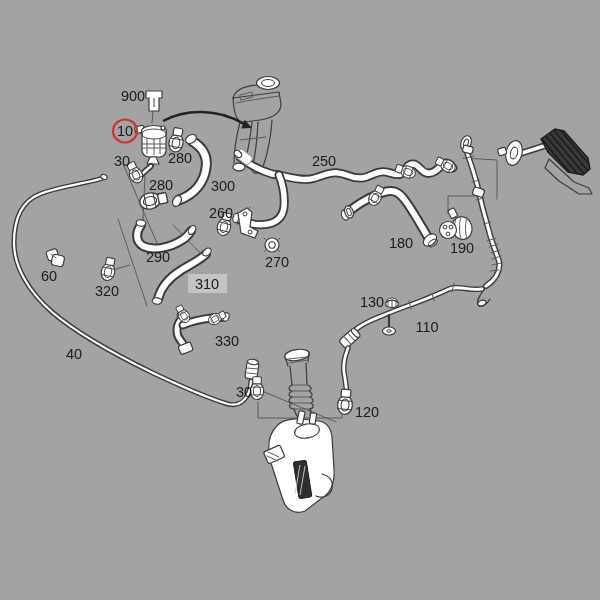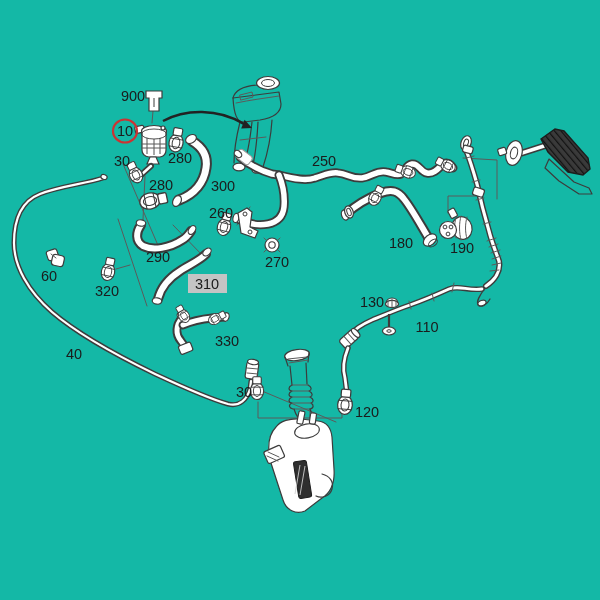--- a/index.html
+++ b/index.html
@@ -1,16 +1,16 @@
 <!DOCTYPE html>
 <html><head>
 <meta charset="utf-8">
 <style>
   html,body{margin:0;padding:0;background:#fff;}
-  .stage{position:relative;width:600px;height:600px;background:#14b8a6;overflow:hidden;
+  .stage{position:relative;width:600px;height:600px;background:#a3a3a3;overflow:hidden;
          font-family:"Liberation Sans",sans-serif;}
   svg{display:block;}
   .ln{fill:none;stroke:#3c3c3c;stroke-width:1.2;stroke-linecap:round;stroke-linejoin:round;}
   .thin{fill:none;stroke:#5b5b5b;stroke-width:1;stroke-linecap:round;}
   .tube-o{fill:none;stroke:#3c3c3c;stroke-linecap:round;stroke-linejoin:round;}
   .tube-i{fill:none;stroke:#ffffff;stroke-linecap:round;stroke-linejoin:round;}
   .wfill{fill:#ffffff;stroke:#3c3c3c;stroke-width:1.2;}
   .lbl{font:400 14.5px "Liberation Sans",sans-serif;fill:#1b1b1b;text-anchor:middle;}
 </style>
 </head>

